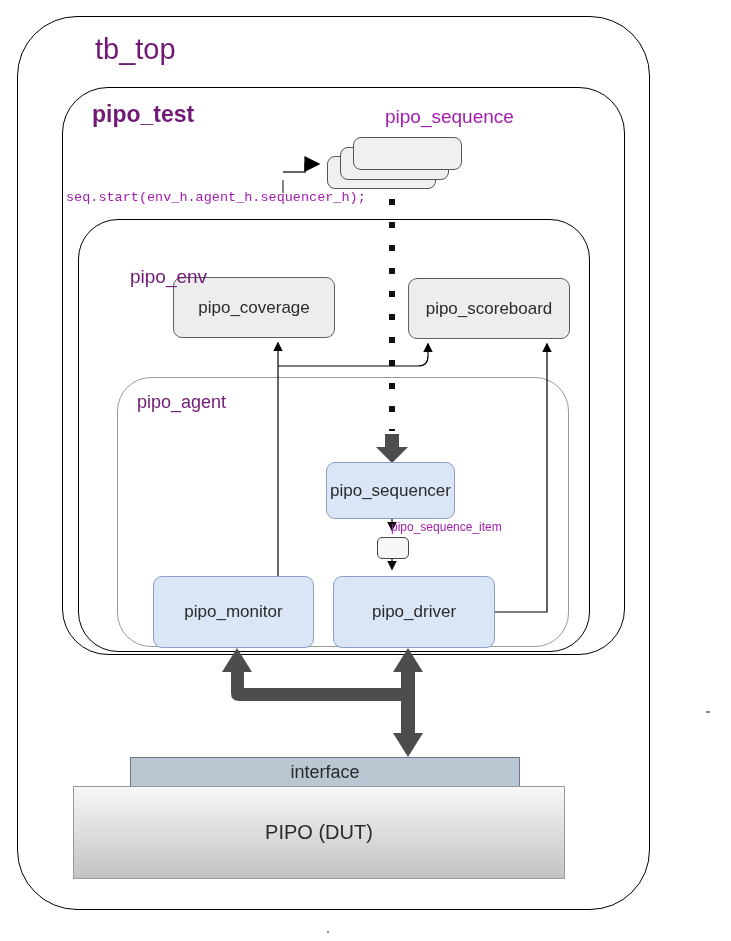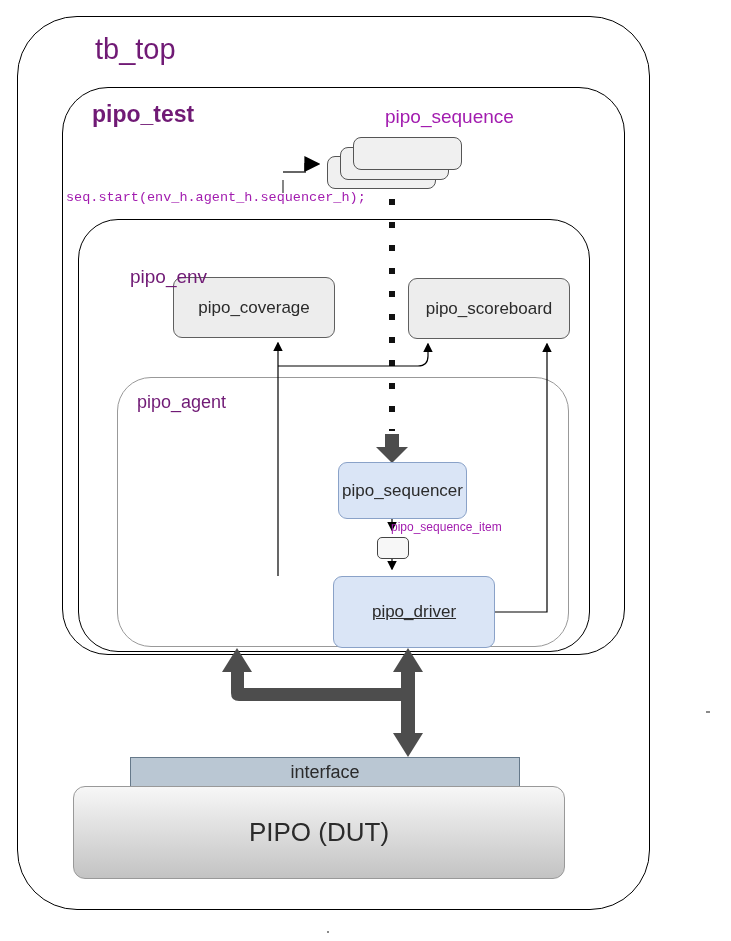--- a/index.html
+++ b/index.html
@@ -70,33 +70,36 @@
     <path d="M237,648 L252,672 L244,672 L244,688 L408,688 L408,701 L239,701 Q231,701 231,693 L231,672 L222,672 Z" fill="#4d4d4d"></path>
   </svg>
 
   <div class="node node-gray" style="left:408px;top:278px;width:160px;height:59px;">
     <span>pipo_scoreboard</span>
   </div>
   <div class="node node-gray" style="left:173px;top:277px;width:160px;height:59px;">
     <span>pipo_coverage</span>
   </div>
 
-  <div class="node node-blue" style="left:326px;top:462px;width:127px;height:55px;margin-left:12px;">
+  <div class="node node-blue" style="left:326px;top:462px;width:127px;height:55px;">
     <span>pipo_sequencer</span>
   </div>
   <div class="node" style="left:377px;top:537px;width:30px;height:20px;background:#f7f7f7;border:1px solid #444;border-radius:5px;"></div>
   <div class="annotation" style="left:391px;top:520px;font-size:12px;">pipo_sequence_item</div>
 
-  <div class="node node-blue" style="left:333px;top:576px;width:160px;height:70px;text-decoration:underline;">
+  <div class="node node-blue" style="left:153px;top:576px;width:159px;height:70px;">
+    <span>pipo_monitor</span>
+  </div>
+  <div class="node node-blue" style="left:333px;top:576px;width:160px;height:70px;">
     <span>pipo_driver</span>
   </div>
 
   <div class="node" style="left:130px;top:757px;width:388px;height:28px;background:#bac7d3;border:1px solid #66798a;border-radius:0;font-size:18px;">
     <span>interface</span>
   </div>
-  <div class="node" style="left:73px;top:786px;width:490px;height:91px;background:linear-gradient(#f7f7f7,#c3c3c3);border:1px solid #999;border-radius:12px;font-size:26px;">
+  <div class="node" style="left:73px;top:786px;width:490px;height:91px;background:linear-gradient(#f7f7f7,#c3c3c3);border:1px solid #999;border-radius:0;font-size:20px;">
     <span>PIPO (DUT)</span>
   </div>
 
   <div class="tiny-dot" style="left:706px;top:711px;width:4px;height:2px;"></div>
   <div class="tiny-dot" style="left:327px;top:931px;width:2px;height:2px;"></div>
 
 </div>
 
 </body></html>

